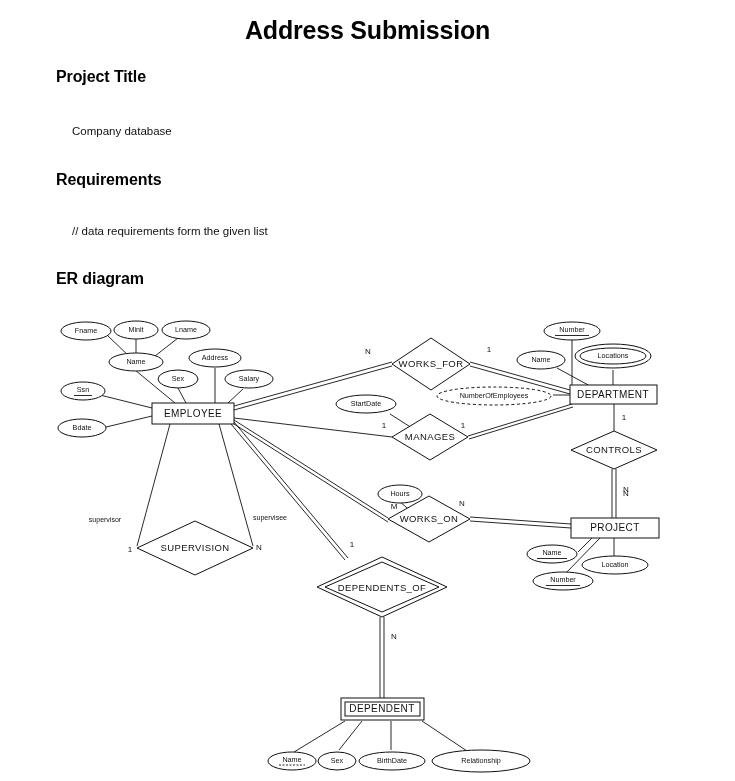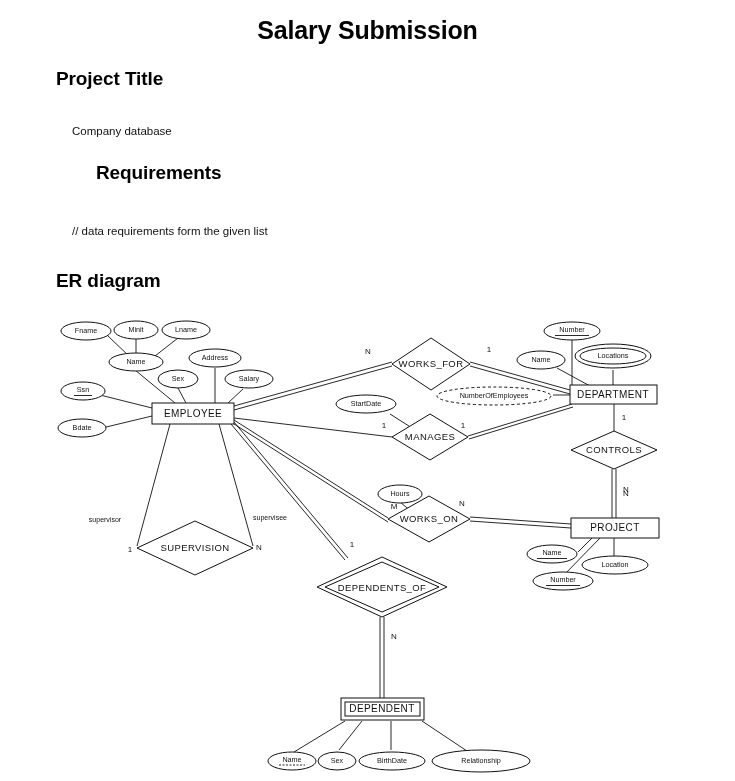--- a/index.html
+++ b/index.html
@@ -18,36 +18,36 @@
   .doc-title {
     text-align: center;
     font-size: 25px;
     font-weight: bold;
     letter-spacing: -0.2px;
     margin: 16px 0 0 0;
     padding: 0;
     color: #000;
   }
   .section-heading {
-    font-size: 19px;
+    font-size: 16px;
     font-weight: bold;
     color: #000;
     margin: 0;
     padding: 0;
     letter-spacing: -0.1px;
   }
   .section-body {
     font-size: 11.5px;
     color: #111;
     margin: 16px;
     padding: 0;
   }
   #h-title   { position: absolute; left: 56px; top: 68px; }
   #p-title   { position: absolute; left: 56px; top: 109px; }
-  #h-req     { position: absolute; left: 56px; top: 162px; margin-left: 40px; }
+  #h-req     { position: absolute; left: 56px; top: 171px; }
   #p-req     { position: absolute; left: 56px; top: 209px; text-align: center; }
   #h-er      { position: absolute; left: 56px; top: 270px; }
 
   #er-wrap {
     position: absolute;
     left: 0;
     top: 300px;
     width: 632px;
     height: 481px;
   }
@@ -87,21 +87,21 @@
     stroke: #111111;
     stroke-width: 0.9;
     fill: none;
   }
   .keyline { stroke: #111111; stroke-width: 0.9; }
   .keyline-dashed { stroke: #111111; stroke-width: 0.9; stroke-dasharray: 2 1.5; }
 </style>
 </head>
 <body>
 
-<h1 class="doc-title" id="doc-title">Salary Submission</h1>
+<h1 class="doc-title" id="doc-title">Address Submission</h1>
 
 <h2 class="section-heading" id="h-title">Project Title</h2>
 <p class="section-body" id="p-title">Company database</p>
 
 <h2 class="section-heading" id="h-req">Requirements</h2>
 <p class="section-body" id="p-req">// data requirements form the given list</p>
 
 <h2 class="section-heading" id="h-er">ER diagram</h2>
 
 <div id="er-wrap">

